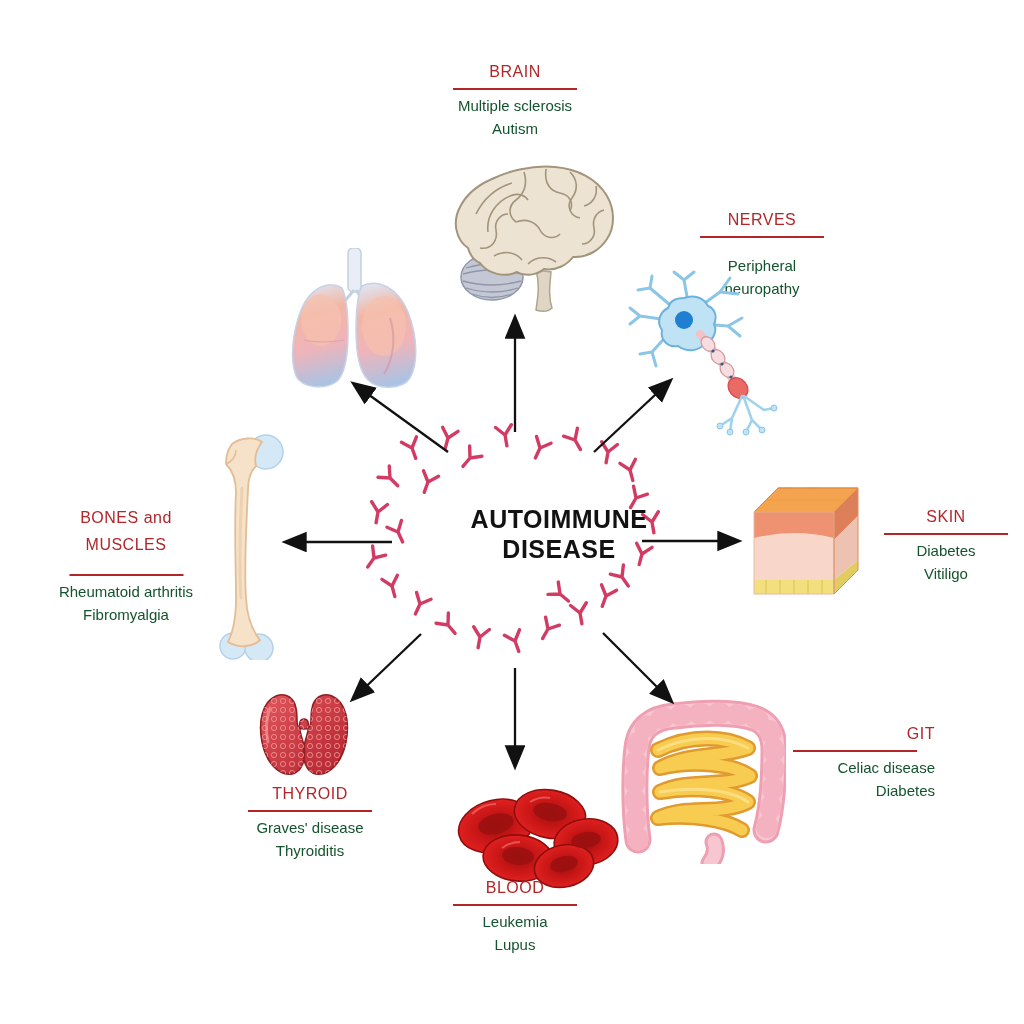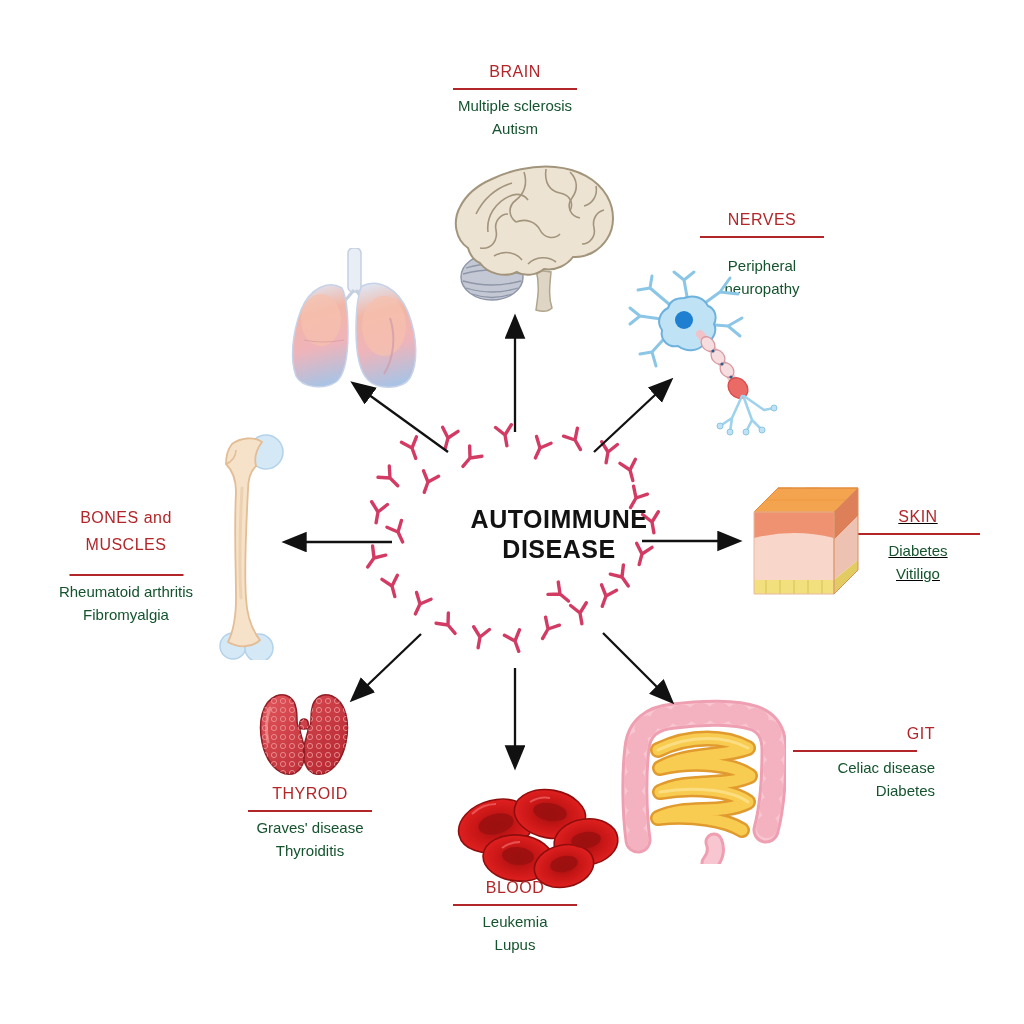--- a/index.html
+++ b/index.html
@@ -34,21 +34,21 @@
     </div>
   </div>
 
 
   <div class="node-label" style="left:762px;top:206px;width:150px;">
     <div class="node-heading">NERVES</div>
     <div class="node-underline"></div>
     <div class="node-diseases" style="width:118px;margin:16px auto;">Peripheral neuropathy</div>
   </div>
 
-  <div class="node-label" style="left:918px;top:503px;width:150px;text-decoration:underline;">
+  <div class="node-label" style="left:946px;top:503px;width:150px;">
     <div class="node-heading">SKIN</div>
     <div class="node-underline"></div>
     <div class="node-diseases">
       <div>Diabetes</div>
       <div>Vitiligo</div>
     </div>
   </div>
 
   <div class="node-label" style="left:855px;top:720px;width:160px;text-align:right;">
     <div class="node-heading">GIT</div>

